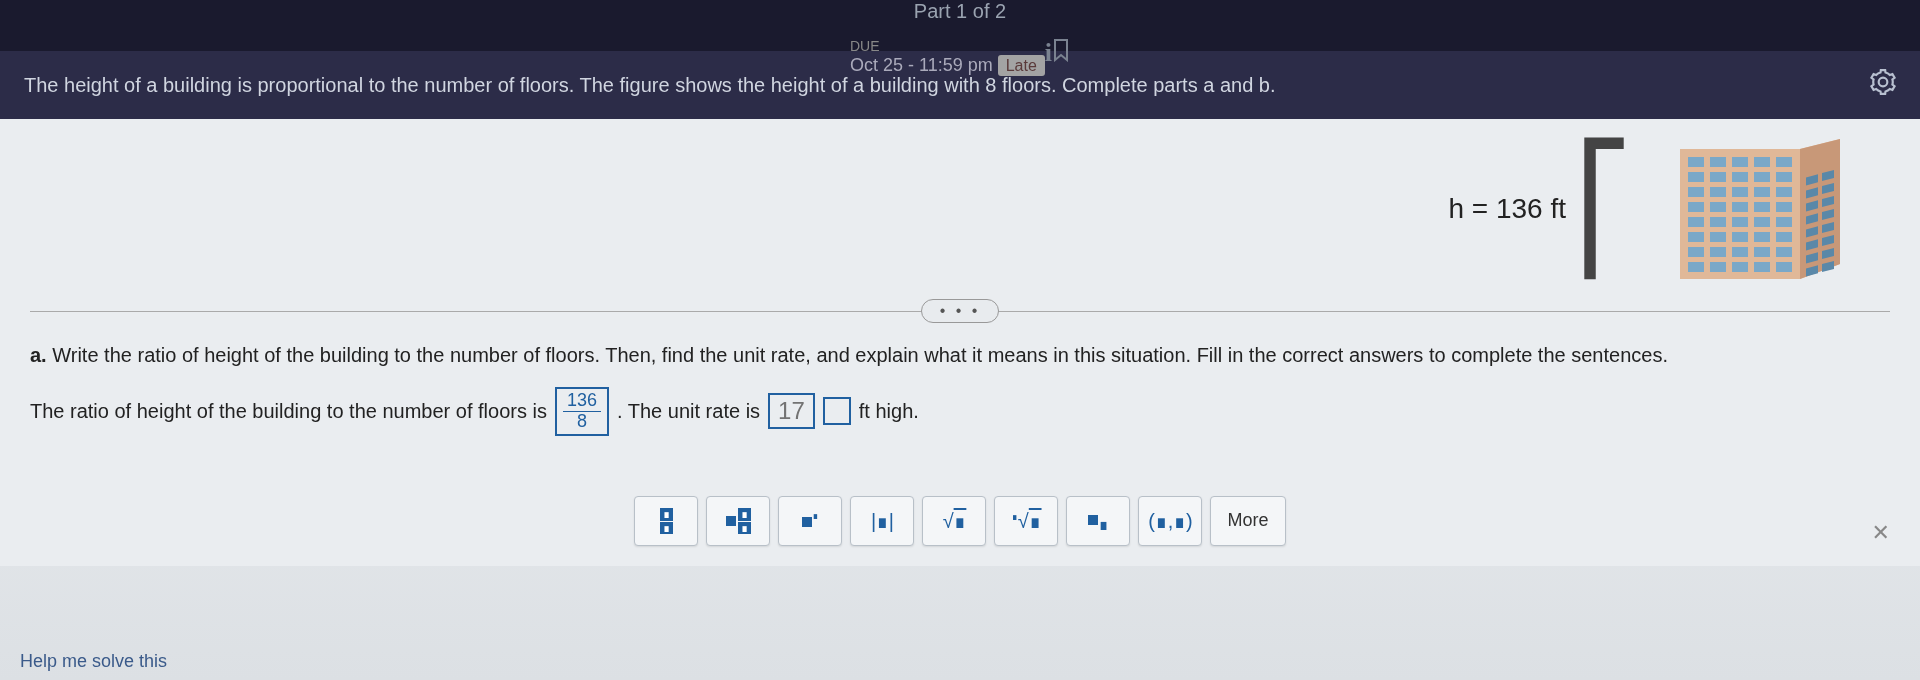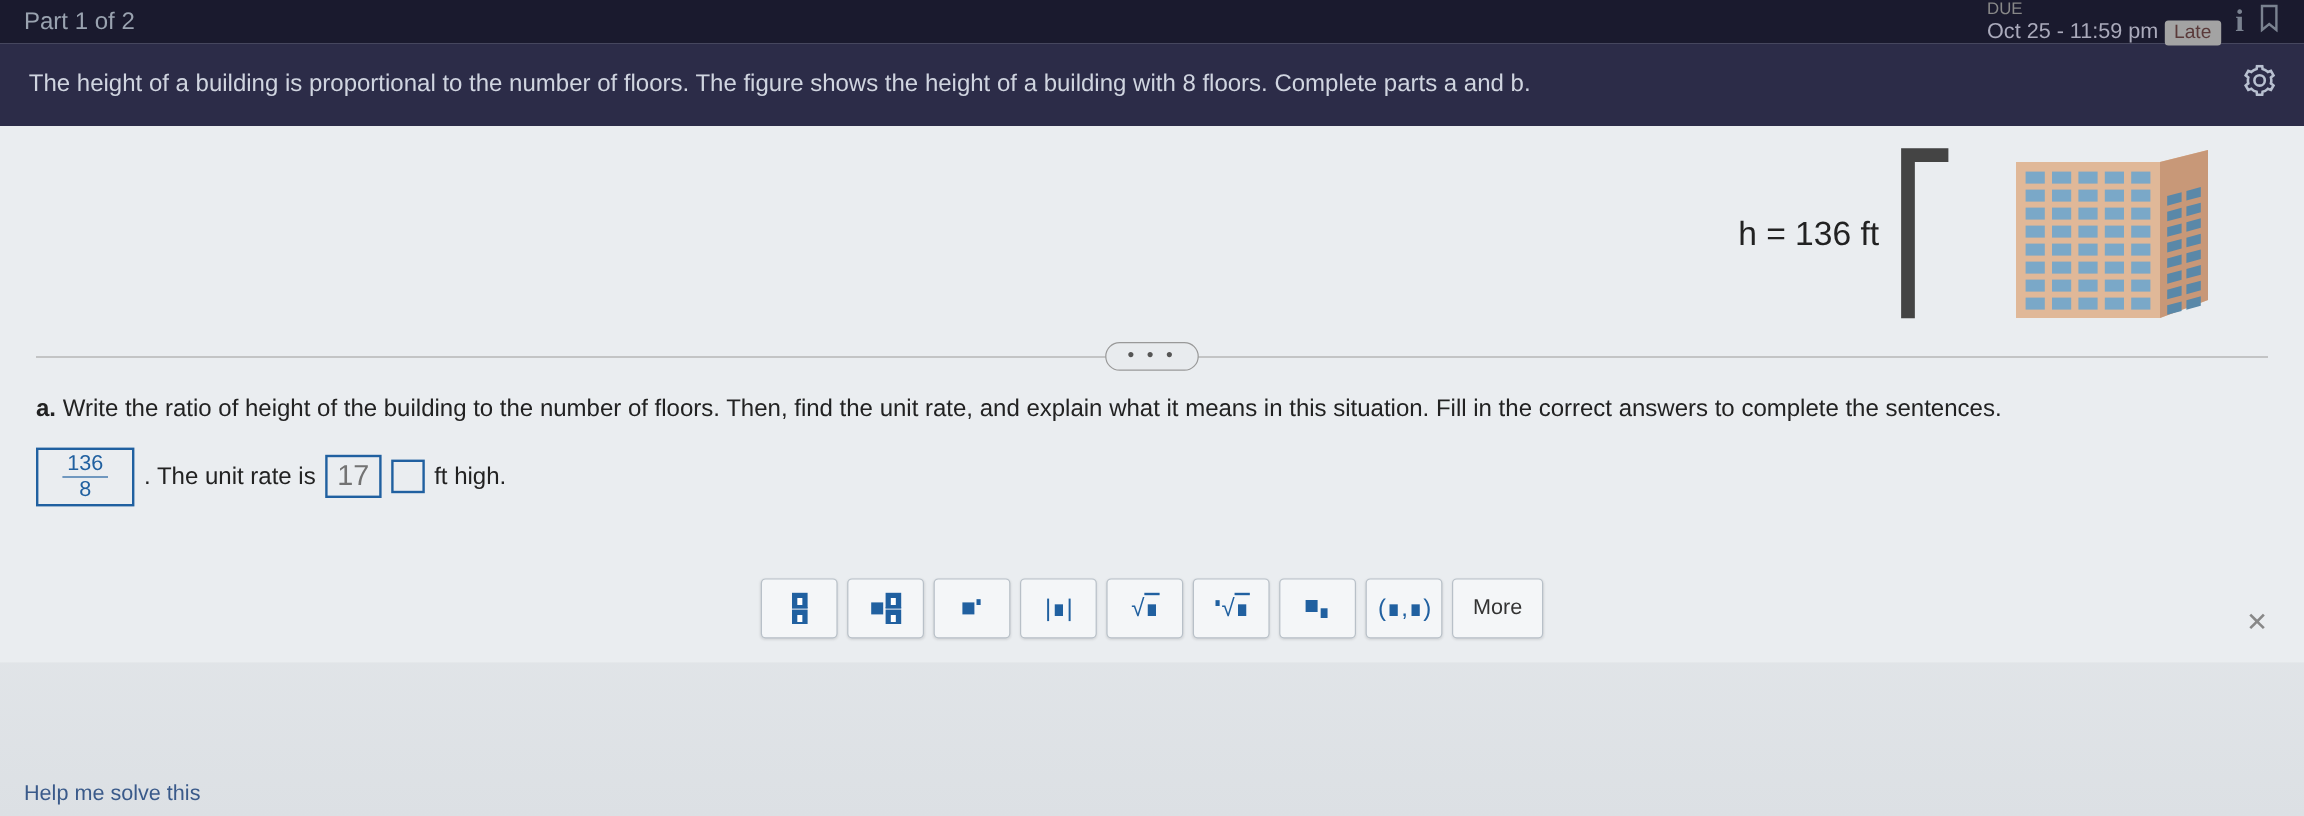--- a/index.html
+++ b/index.html
@@ -11,35 +11,36 @@
       font-family: Arial, Helvetica, sans-serif;
       background: linear-gradient(to bottom, #d8dce0 0%, #e8ebee 50%, #dce0e4 100%);
       width: 1920px;
       height: 680px;
       overflow: hidden;
       position: relative;
     }
     .top-bar {
       background: #1a1a2e;
       color: #8e99a8;
-      height: 36px;
+      height: 51px;
       display: flex;
       align-items: center;
       justify-content: space-between;
       padding: 0 20px;
+      flex-direction: column;
     }
     .part-label {
       font-size: 20px;
       color: #9aa3b0;
     }
     .due-section {
       display: flex;
-      align-items: center;
-      gap: 12px;
+      align-items: flex-start;
       font-size: 18px;
+      margin-top: 15px;
     }
     .due-text {
       display: flex;
       flex-direction: column;
       align-items: flex-start;
       line-height: 1.2;
     }
     .due-label {
       font-size: 14px;
       color: #888;
@@ -145,21 +146,21 @@
       display: flex;
       align-items: center;
       flex-wrap: wrap;
       gap: 8px;
     }
     .fraction-box {
       display: inline-flex;
       flex-direction: column;
       align-items: center;
       border: 2px solid #2060a0;
-      padding: 2px 20px;
+      padding: 2px 6px;
       color: #2060a0;
       font-size: 18px;
       line-height: 1.1;
     }
     .fraction-box .num {
       border-bottom: 1px solid #2060a0;
       padding: 0 4px;
     }
     .fraction-box .den {
       padding: 0 4px;
@@ -355,20 +356,21 @@
   <div class="ellipsis-divider">
     <span class="ellipsis-pill">• • •</span>
   </div>
 
   <div class="question-text">
     <span class="part-letter">a.</span>
     <span>Write the ratio of height of the building to the number of floors. Then, find the unit rate, and explain what it means in this situation. Fill in the correct answers to complete the sentences.</span>
   </div>
 
   <div class="answer-line">
+    <span>The ratio of height of the building to the number of floors is</span>
     <span class="fraction-box">
       <span class="num">136</span>
       <span class="den">8</span>
     </span>
     <span>. The unit rate is</span>
     <span class="value-box">17</span>
     <span class="empty-box"></span>
     <span>ft high.</span>
   </div>
 

